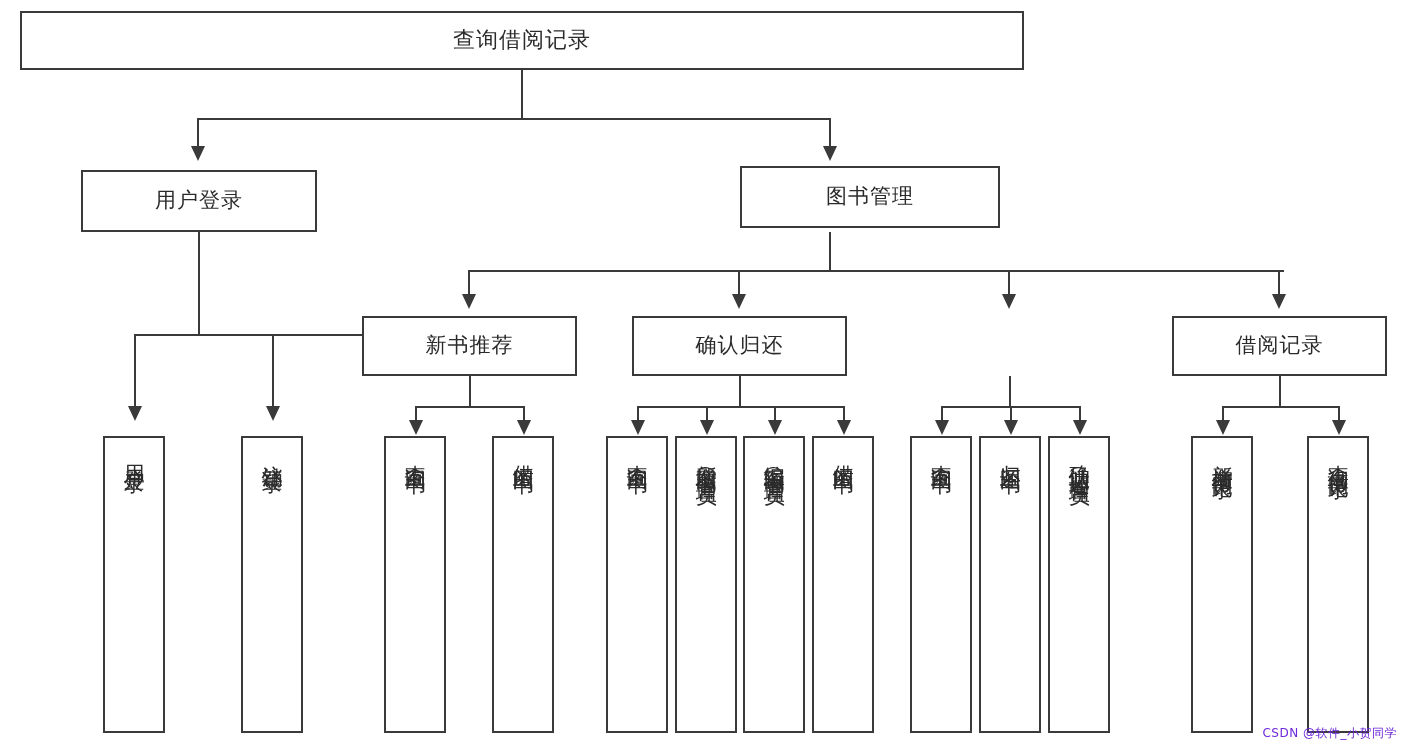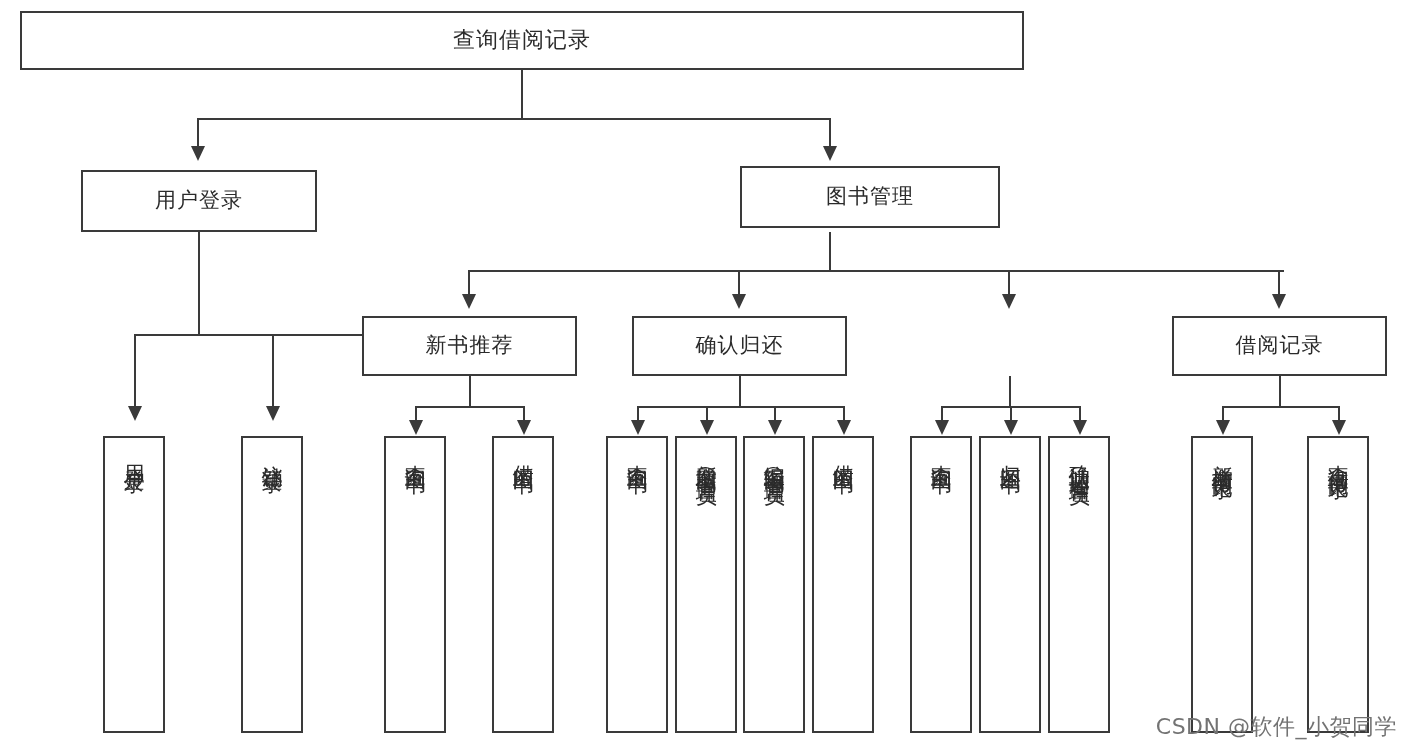--- a/index.html
+++ b/index.html
@@ -59,22 +59,22 @@
     width:0;height:0;
     border-left:7px solid transparent;
     border-right:7px solid transparent;
     border-top:15px solid #3a3a3a;
   }
   
   #watermark{
     position:absolute;
     right:8px;
     bottom:5px;
-    font-size:22px;
-    color:#737373;
+    font-size:12px;
+    color:#6d28d9;
     white-space:nowrap;
     letter-spacing:0.5px;
   }
 </style>
 </head>
 <body>
 
 <div id="canvas">
 
   <div class="node h root" style="left:20px;top:11px;width:1004px;height:59px;">

